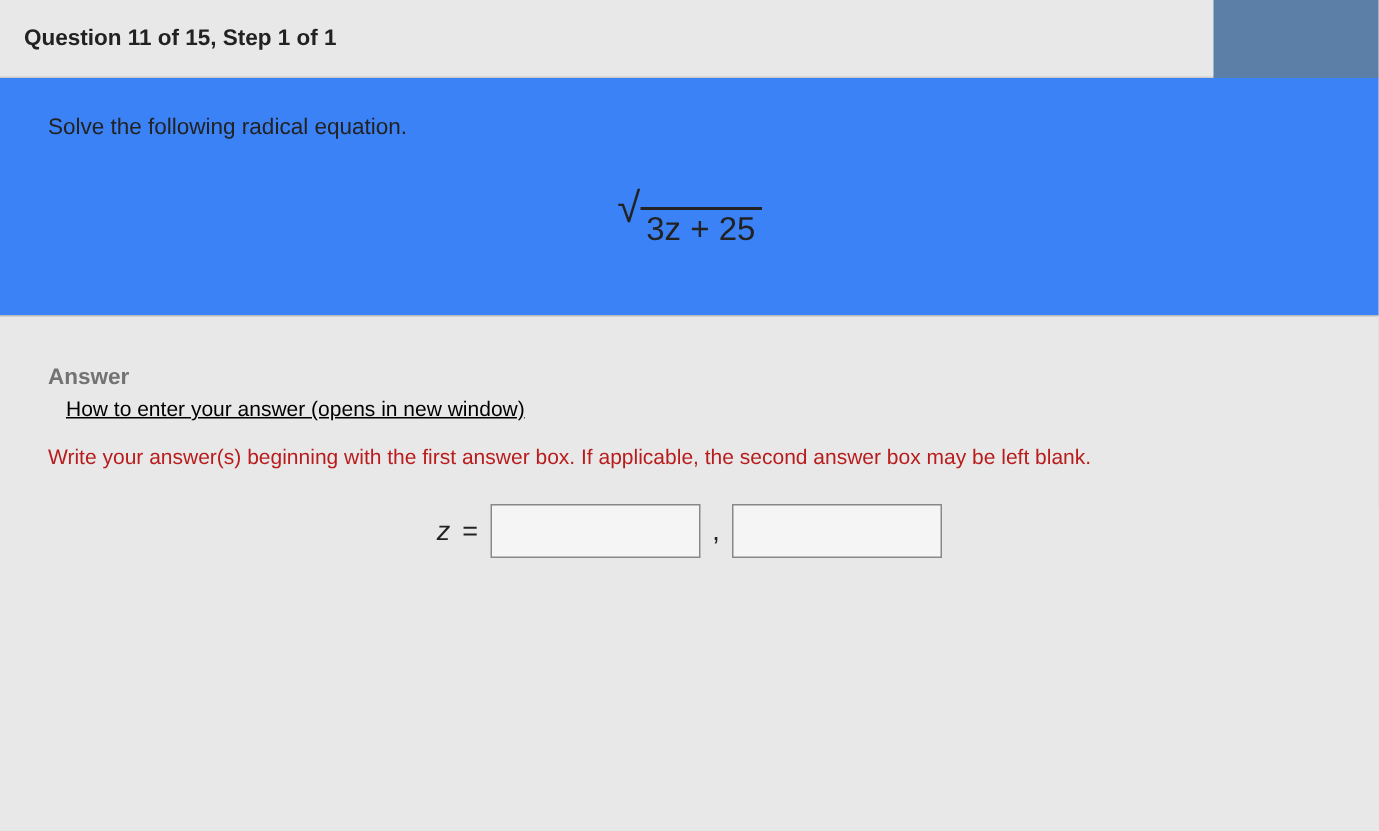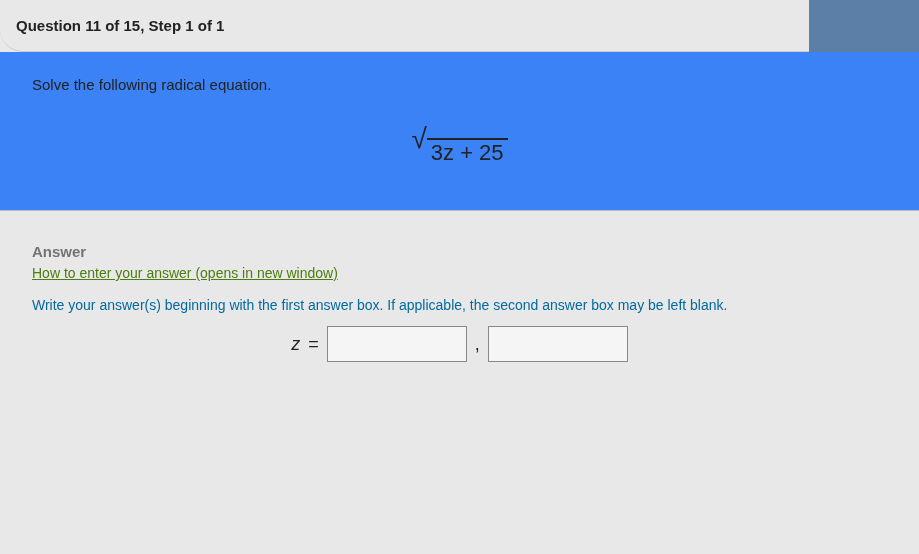--- a/index.html
+++ b/index.html
@@ -25,21 +25,20 @@
 
     
     .header-bar {
       display: flex;
       justify-content: space-between;
       align-items: center;
       padding: 8px 16px;
       background-color: #e8e8e8;
       border-bottom: 1px solid #ccc;
       height: 52px;
-      border-radius: 23px;
     }
 
     .question-label {
       font-size: 15px;
       font-weight: bold;
       color: #222;
     }
 
     .header-right {
       display: flex;
@@ -134,31 +133,32 @@
 
     .answer-title {
       font-size: 15px;
       font-weight: bold;
       color: #737373;
       margin-bottom: 4px;
     }
 
     .answer-how-to {
       font-size: 14px;
-      color: #4d7c0f;
+      color: #000000;
       text-decoration: underline;
       cursor: pointer;
       margin-bottom: 16px;
       display: inline-block;
+      margin-left: 12px;
     }
 
     .answer-instruction {
       font-size: 14px;
-      color: #0369a1;
-      margin-bottom: 13px;
+      color: #b91c1c;
+      margin-bottom: 24px;
     }
 
     .answer-inputs {
       display: flex;
       align-items: center;
       justify-content: center;
       gap: 8px;
       margin-top: 8px;
     }
 

